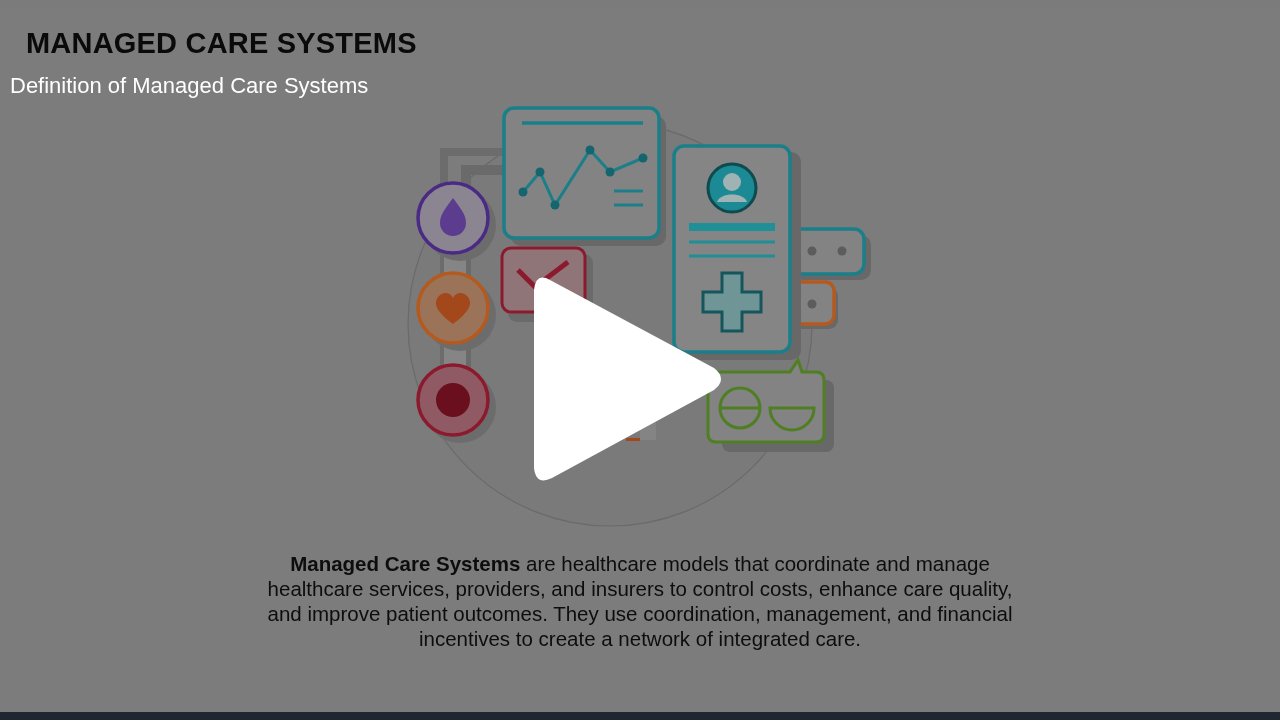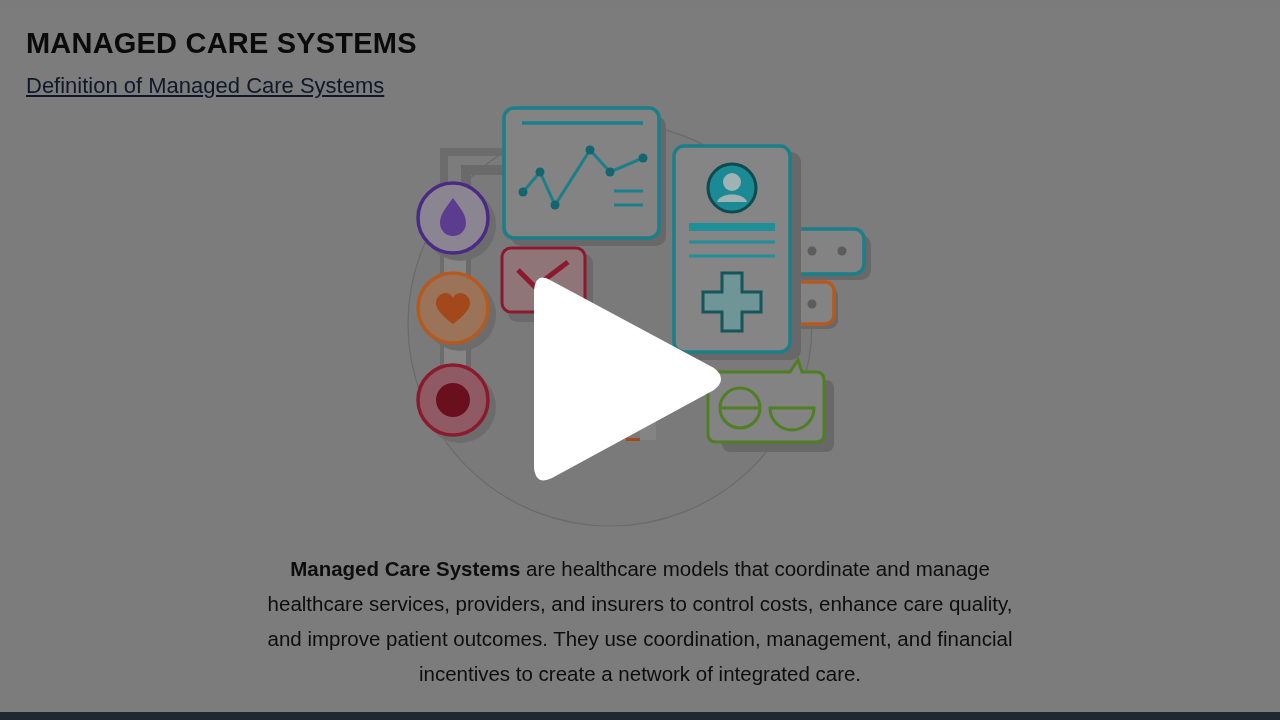--- a/index.html
+++ b/index.html
@@ -22,46 +22,45 @@
     position: absolute;
     left: 26px; top: 20px;
     font-size: 29px;
     font-weight: bold;
     color: #0a0a0a;
     letter-spacing: 0.2px;
     white-space: nowrap;
   }
   .subtitle {
     position: absolute;
-    left: 26px; top: 66px;
+    left: 10px; top: 66px;
     font-size: 22px;
-    color: #0f172a;
+    color: #ffffff;
     white-space: nowrap;
-    text-decoration: underline;
   }
   .illustration {
     position: absolute;
     left: 400px; top: 95px;
     width: 480px; height: 430px;
   }
   .illustration svg { width: 100%; height: 100%; display: block; }
   .play-button {
     position: absolute;
     left: 528px; top: 265px;
     width: 200px; height: 215px;
     cursor: pointer;
   }
   .play-button svg { width: 100%; height: 100%; display: block; }
   .definition {
     position: absolute;
     left: 250px; top: 544px;
     width: 780px;
     text-align: center;
     font-size: 20.5px;
-    line-height: 35px;
+    line-height: 25px;
     color: #0d0d0d;
   }
   .definition b { font-weight: bold; }
   .bottom-bar {
     position: absolute;
     left: 0; top: 712px;
     width: 1280px; height: 8px;
     background: #1f2730;
   }
 </style>

